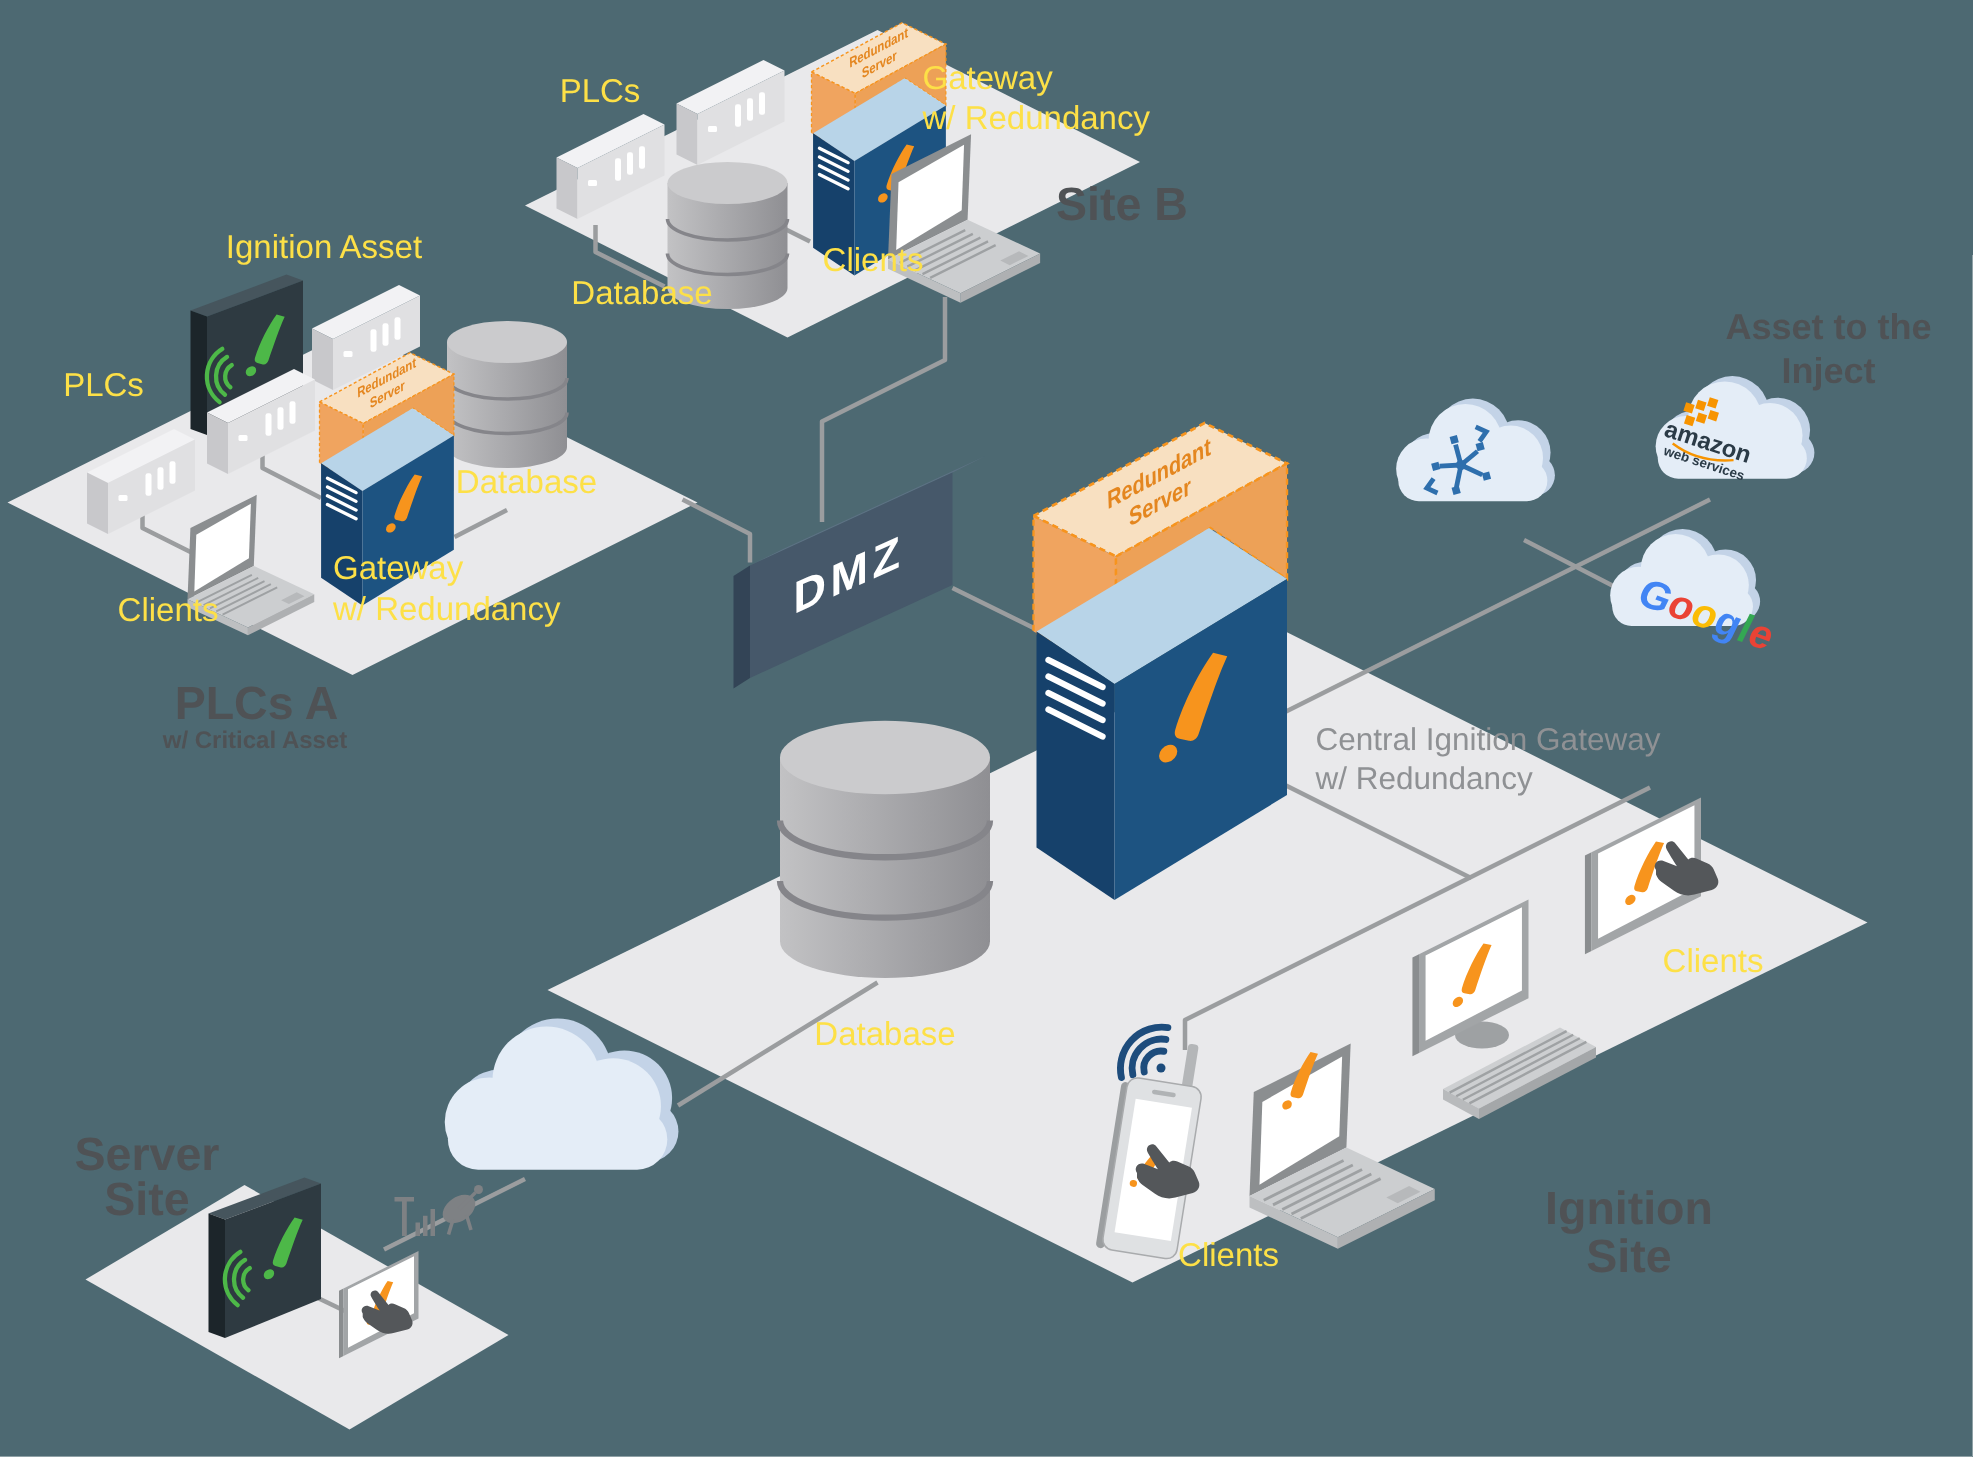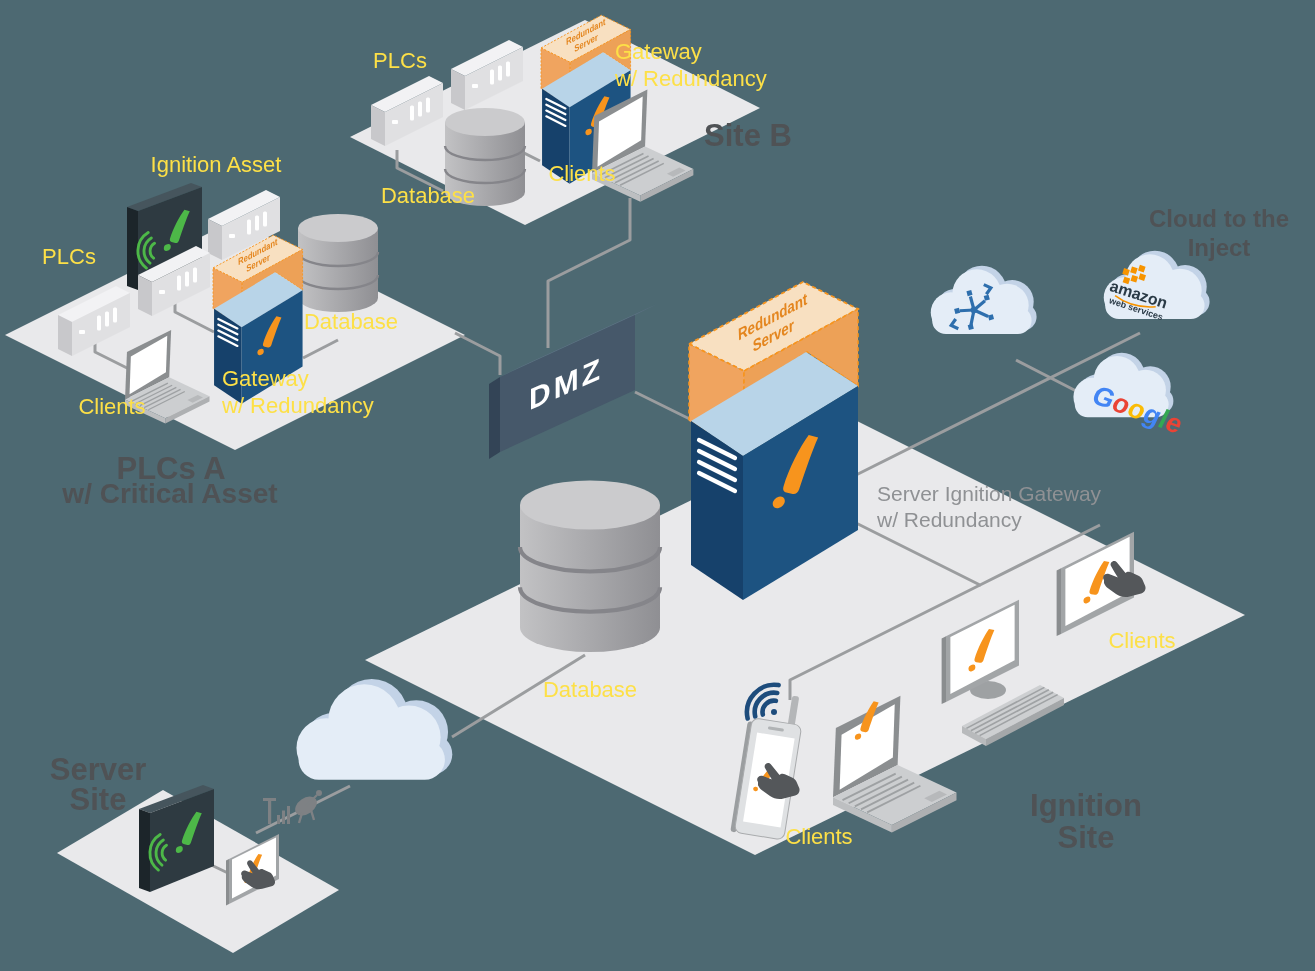--- a/index.html
+++ b/index.html
@@ -8,21 +8,21 @@
   .stage svg.scene{position:absolute;left:0;top:0;}
   .lbl{position:absolute;color:#fde047;font-size:22px;font-weight:400;white-space:nowrap;
        transform:translate(-50%,-50%);line-height:1.2;}
   .lbl span{display:block;}
   .lbl.left{transform:none;}
   .lbl.dark{color:#4f5255;font-weight:700;}
   .lbl.t25{font-size:31px;}
   .lbl.t24{font-size:24px;}
   .lbl.t21{font-size:21px;line-height:26px;color:#8f9194;}
   .lbl.center{text-align:center;}
-  .lbl.sub{font-size:28px;}
+  .lbl.sub{font-size:16px;}
   .lbl.lh29{line-height:29px;}
   .lbl.lh30{line-height:30px;}
   .lbl.lh32{line-height:32px;}
   .lbl.gw{line-height:27px;}
   .dmz-text{position:absolute;color:#ffffff;font-weight:700;font-size:30px;letter-spacing:3px;
        transform:translate(-50%,-50%) skewY(-24deg);}
   .red-text{position:absolute;color:#e4861f;font-weight:700;text-align:center;line-height:1.15;
        transform:translate(-50%,-50%) rotate(-28deg) skewX(-26deg);}
   .red-text.big{font-size:15px;}
   .red-text.small{font-size:8.5px;}
@@ -309,27 +309,27 @@
 <div class="red-text small" style="left:586px;top:38px">
   <span>Redundant</span>
   <span>Server</span>
 </div>
 <div class="red-text small" style="left:258px;top:258px">
   <span>Redundant</span>
   <span>Server</span>
 </div>
 
 <div class="lbl left t21" style="left:877px;top:481px">
-  <span>Server Ignition Gateway</span>
+  <span>Central Ignition Gateway</span>
   <span>w/ Redundancy</span>
 </div>
 <div class="lbl" style="left:590px;top:690px">Database</div>
 
 <div class="lbl dark t24 center lh29" style="left:1219px;top:233px">
-  <span>Cloud to the</span>
+  <span>Asset to the</span>
   <span>Inject</span>
 </div>
 
 <div class="lbl dark t25 center lh30" style="left:98px;top:785px">
   <span>Server</span>
   <span>Site</span>
 </div>
 
 <div class="lbl dark t25 center lh32" style="left:1086px;top:822px">
   <span>Ignition</span>

